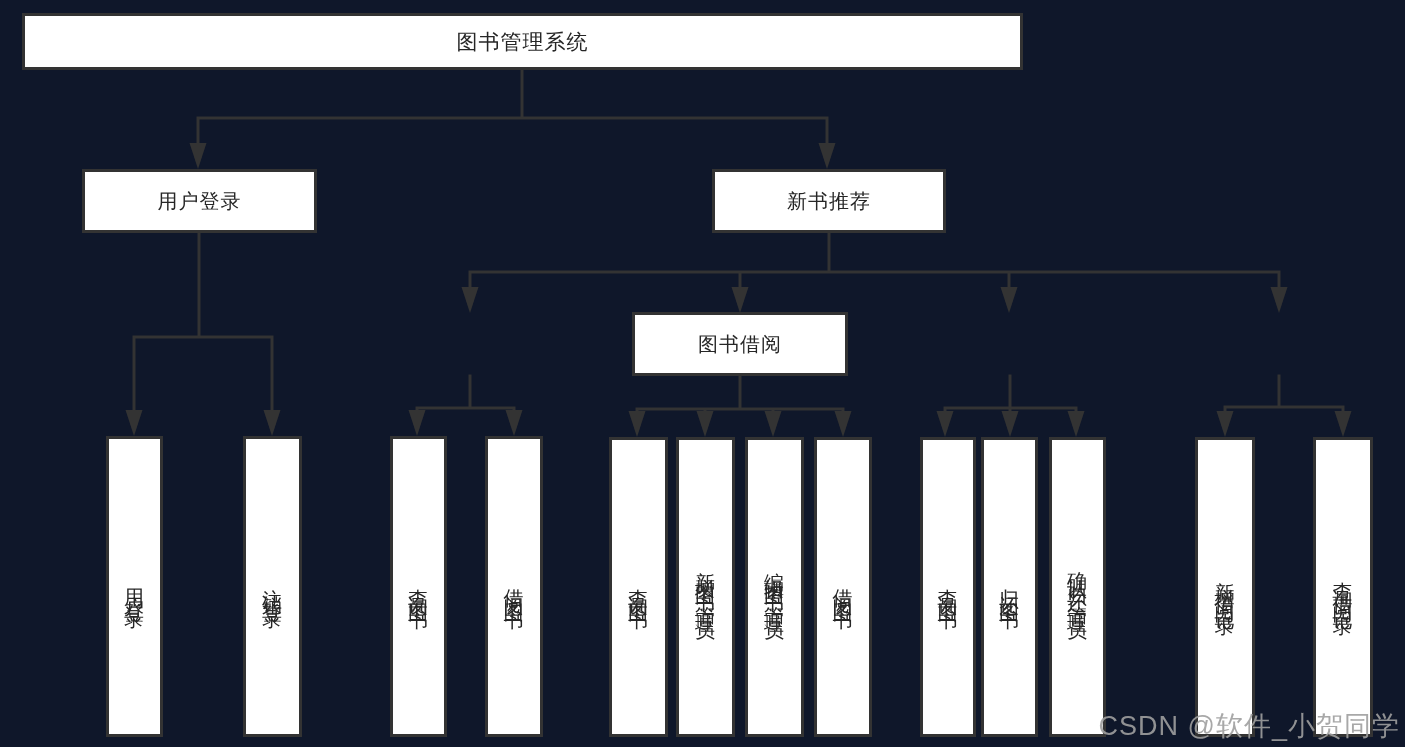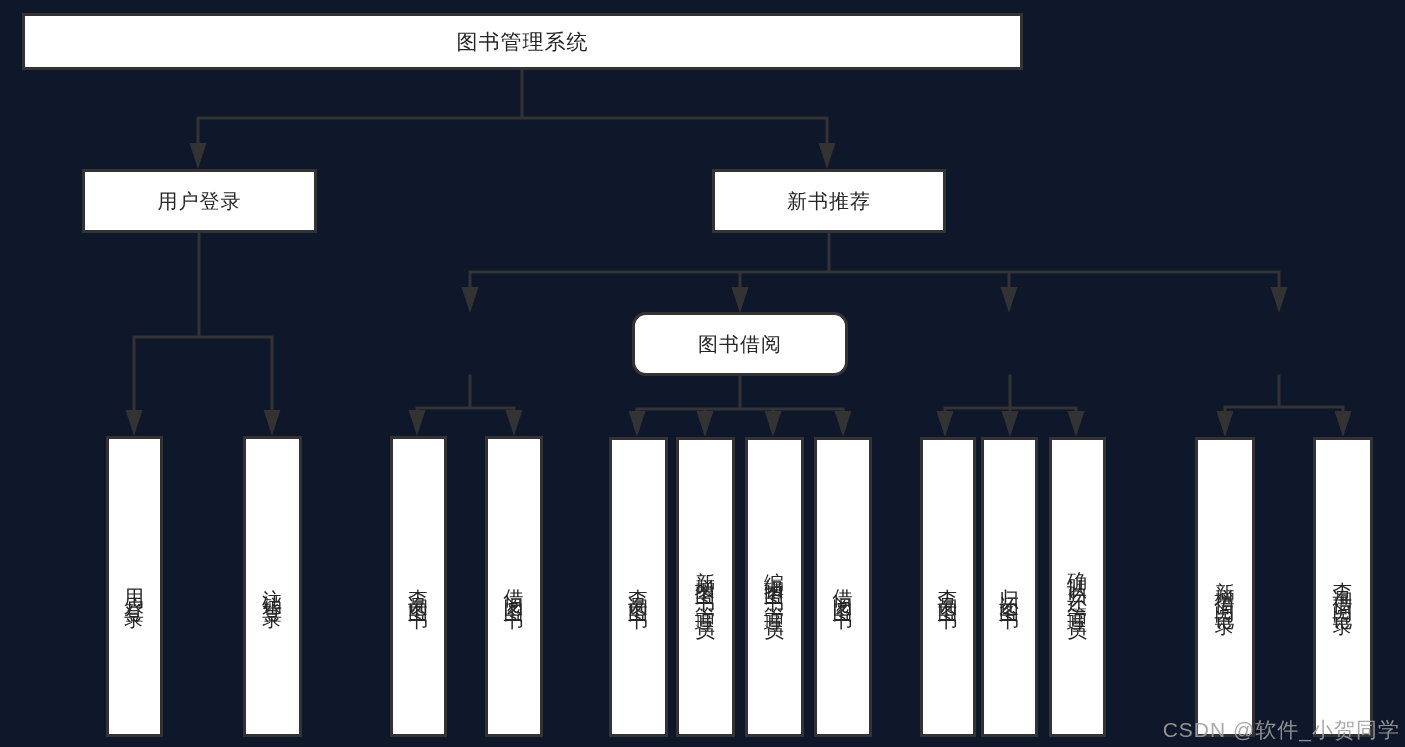--- a/index.html
+++ b/index.html
@@ -43,21 +43,21 @@
     font-size: 20px;
     padding: 10px 0;
   }
   .root-node {
     font-size: 21px;
   }
   #watermark {
     position: absolute;
     right: 5px;
     bottom: 3px;
-    font-size: 21px;
+    font-size: 27px;
     color: rgba(158, 158, 158, 0.9);
     letter-spacing: 1px;
     z-index: 5;
     white-space: nowrap;
   }
 </style>
 </head>
 <body>
 
 <div id="stage">
@@ -92,21 +92,21 @@
     <use href="#arrowhead" transform="translate(1076,437)"></use>
     <use href="#arrowhead" transform="translate(1225,437)"></use>
     <use href="#arrowhead" transform="translate(1343,437)"></use>
   </svg>
 
   <div class="node root-node" style="left:22px; top:13px; width:1001px; height:57px;">图书管理系统</div>
 
   <div class="node" style="left:82px; top:169px; width:235px; height:64px;">用户登录</div>
   <div class="node" style="left:712px; top:169px; width:234px; height:64px;">新书推荐</div>
 
-  <div class="node" style="left:632px; top:312px; width:216px; height:64px;border-radius:14px;">图书借阅</div>
+  <div class="node" style="left:632px; top:312px; width:216px; height:64px;">图书借阅</div>
 
   <div class="node vnode" style="left:106px; top:436px; width:57px; height:301px;">用户登录</div>
   <div class="node vnode" style="left:243px; top:436px; width:59px; height:301px;">注销登录</div>
 
   <div class="node vnode" style="left:390px; top:436px; width:57px; height:301px;">查询图书</div>
   <div class="node vnode" style="left:485px; top:436px; width:58px; height:301px;">借阅图书</div>
 
   <div class="node vnode" style="left:609px; top:437px; width:59px; height:300px;">查询图书</div>
   <div class="node vnode" style="left:676px; top:437px; width:59px; height:300px;">新增图书（管理员）</div>
   <div class="node vnode" style="left:745px; top:437px; width:59px; height:300px;">编辑图书（管理员）</div>

